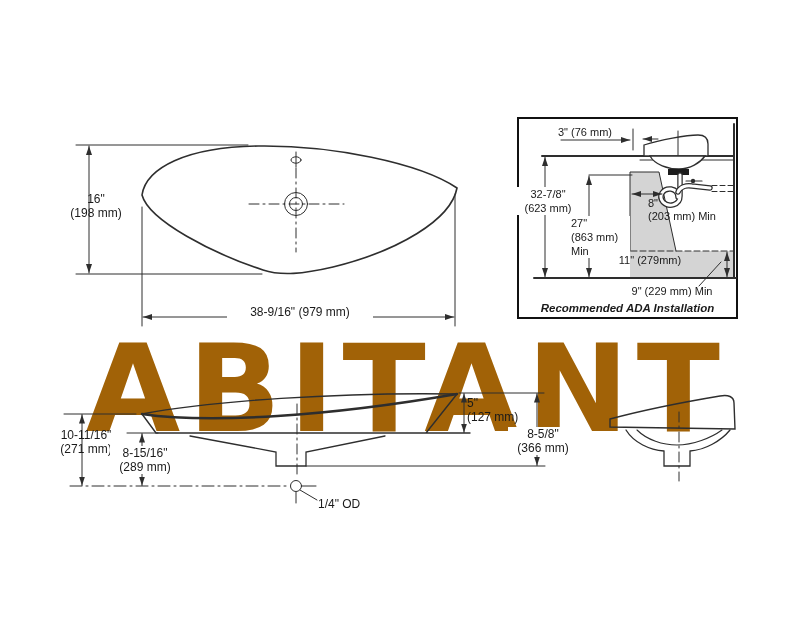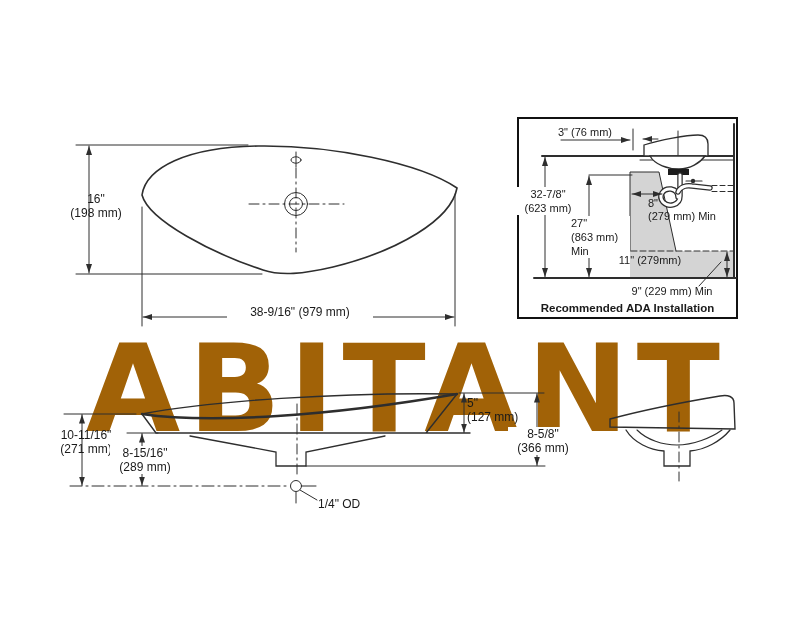--- a/index.html
+++ b/index.html
@@ -157,18 +157,18 @@
   <div class="lbl small wbg" style="left:515px;top:187px;width:64px;">
     <div>32-7/8"</div>
     <div>(623 mm)</div>
   </div>
   <div class="lbl small wbg la" style="left:570px;top:216px;width:58px;">
     <div>27"</div>
     <div>(863 mm)</div>
     <div>Min</div>
   </div>
   <div class="lbl small" style="left:642px;top:196px;width:22px;">8"</div>
-  <div class="lbl small" style="left:636px;top:209px;width:92px;">(279 mm) Min</div>
+  <div class="lbl small" style="left:636px;top:209px;width:92px;">(203 mm) Min</div>
   <div class="lbl small" style="left:604px;top:253px;width:92px;">11" (279mm)</div>
   <div class="lbl small" style="left:611px;top:284px;width:122px;">9" (229 mm) Min</div>
-  <div class="lbl ada-title" style="left:520px;top:301px;width:215px;">Recommended ADA Installation</div>
+  <div class="lbl ada-title" style="left:520px;top:301px;width:215px;font-style:italic;">Recommended ADA Installation</div>
 
 </div>
 
 </body></html>

